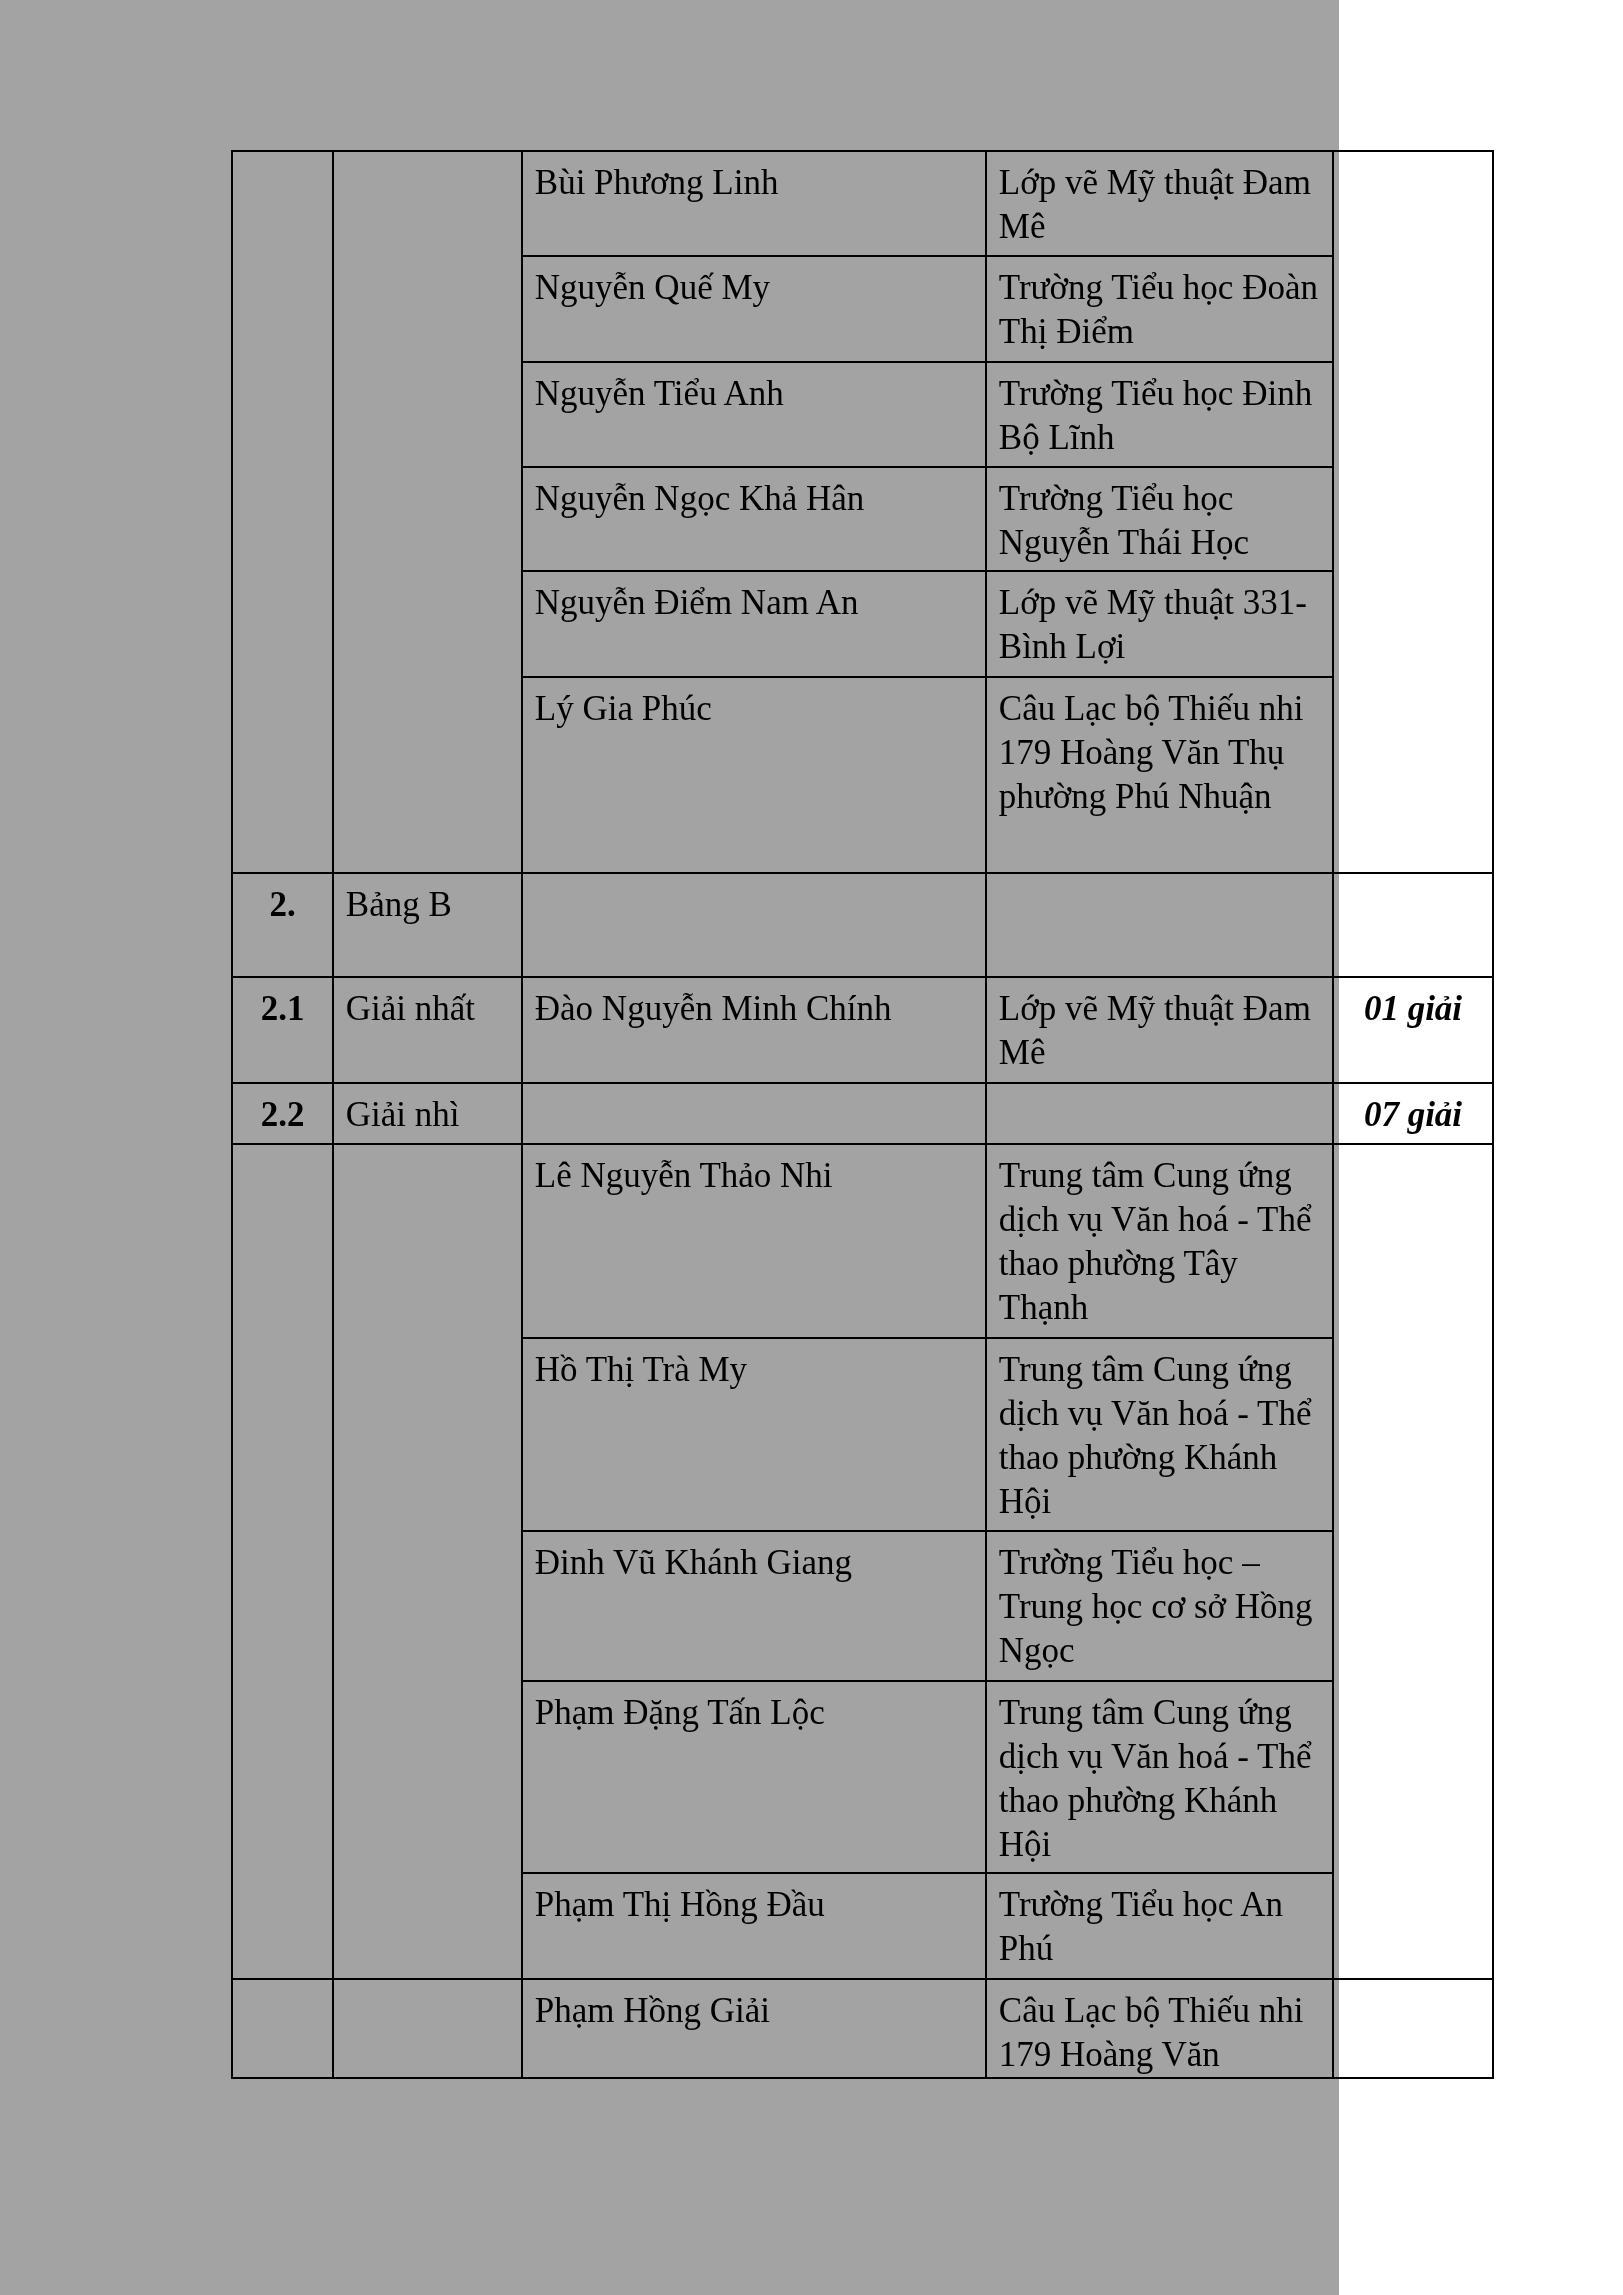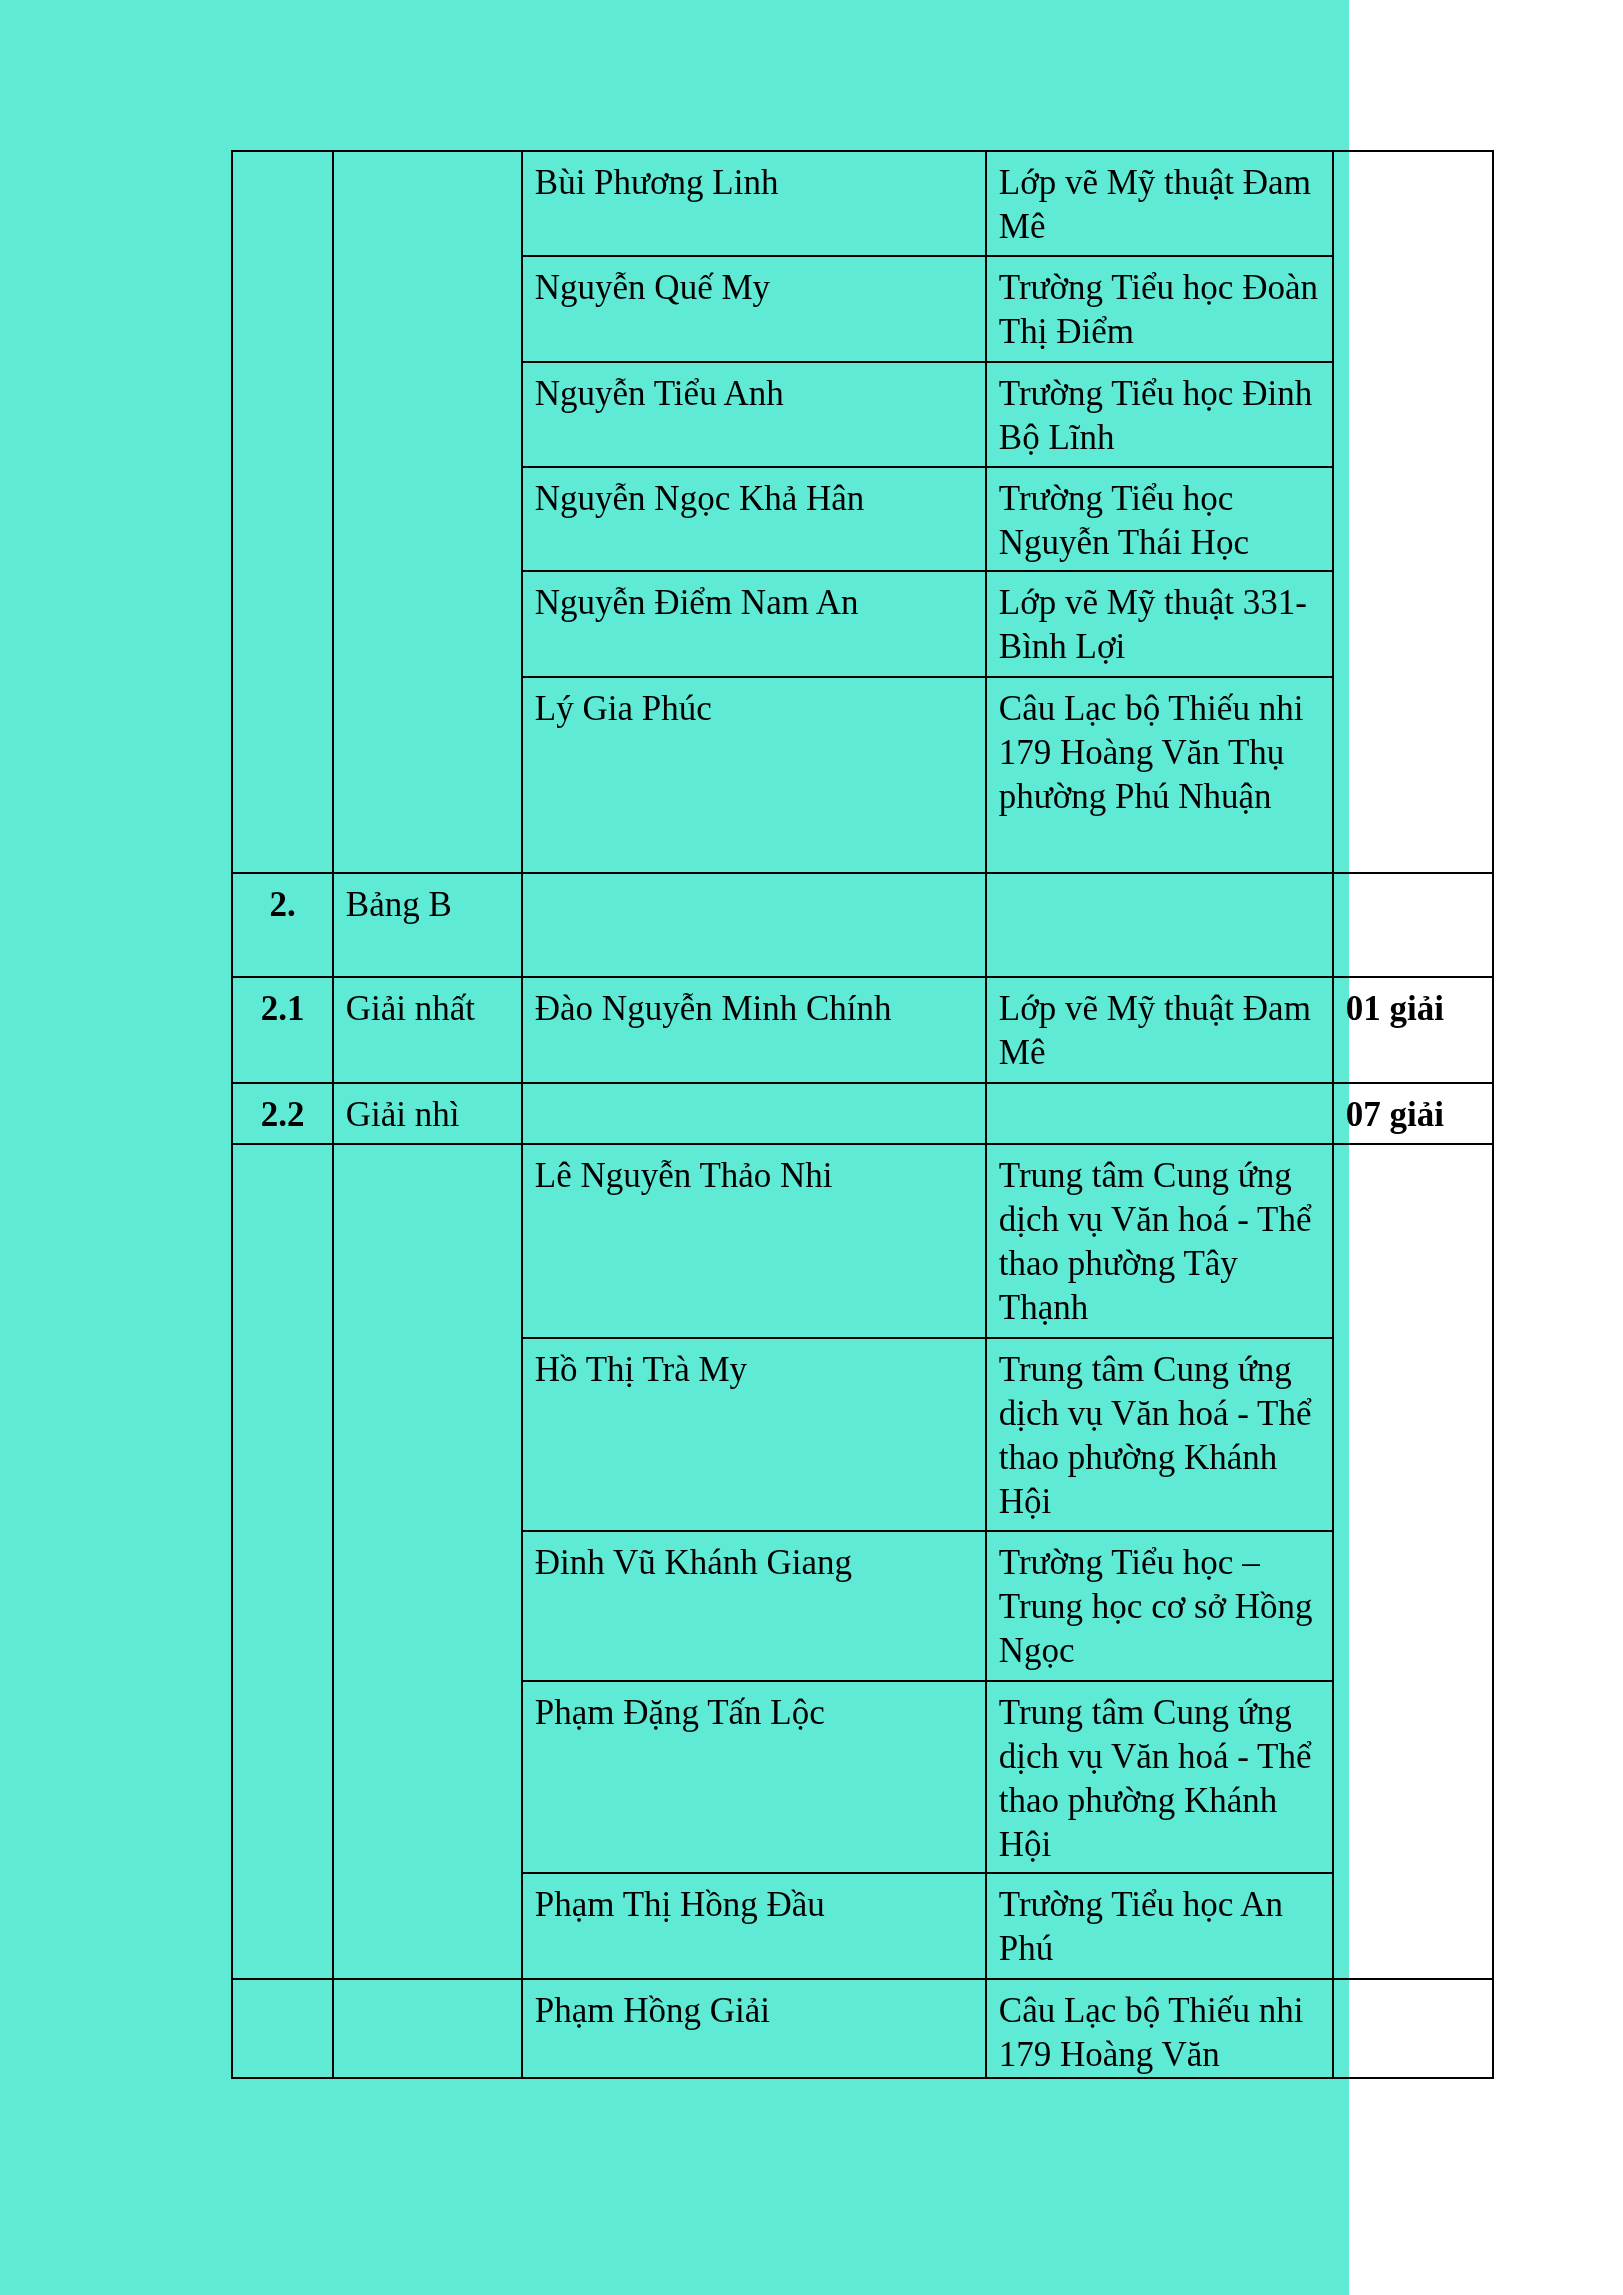--- a/index.html
+++ b/index.html
@@ -1,17 +1,17 @@
 <!DOCTYPE html>
 <html style="font-size:10.5px"><head>
 <meta charset="utf-8">
 <style>
   html, body { margin: 0; padding: 0; background: #ffffff; }
   body { width: 1624px; height: 2295px; position: relative; overflow: hidden; }
-  .page { position: absolute; left: 0; top: 0; width: 1339px; height: 2295px; background: #5eead4; padding-left: 10px; }
+  .page { position: absolute; left: 0; top: 0; width: 1339px; height: 2295px; background: #a3a3a3; }
   table.awards {
     position: absolute;
     left: 231px; top: 150px;
     border-collapse: collapse;
     table-layout: fixed;
     width: 1262px;
     font-family: "Liberation Serif", "DejaVu Serif", serif;
     font-size: 35px;
     line-height: 44px;
     color: #000000;
@@ -19,21 +19,21 @@
   table.awards td {
     border: 2.6px solid #000000;
     vertical-align: top;
     padding: 9.2px 11.8px 0 11.8px;
     overflow: hidden;
     word-wrap: break-word;
   }
   .c-num { text-align: center; font-weight: bold; }
   .c-cat { font-weight: normal; }
   .c-cat.center { text-align: left; }
-  .c-count { font-weight: bold; }
+  .c-count { text-align: center; font-weight: bold; font-style: italic; }
   .c-name, .c-org { text-align: left; }
   .txt { display: block; }
 </style>
 </head>
 <body>
 
 <div class="page">
   <table class="awards">
     <colgroup>
       <col style="width:101px">

